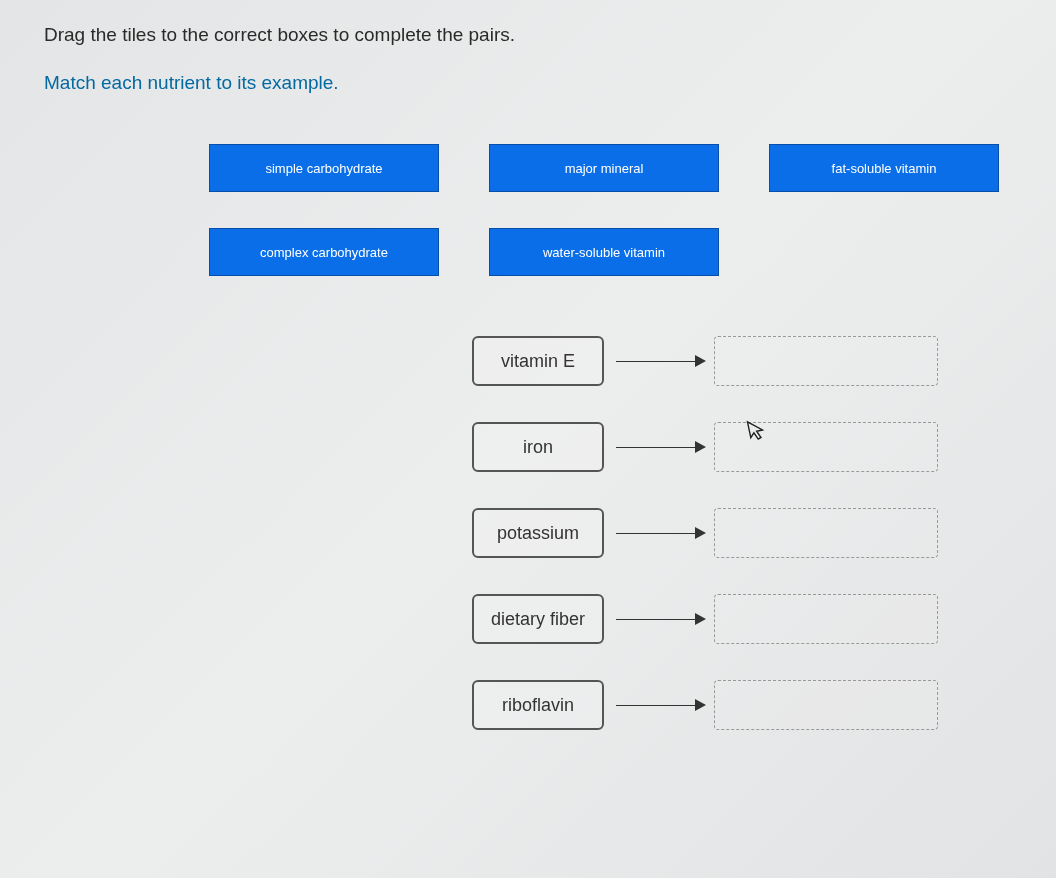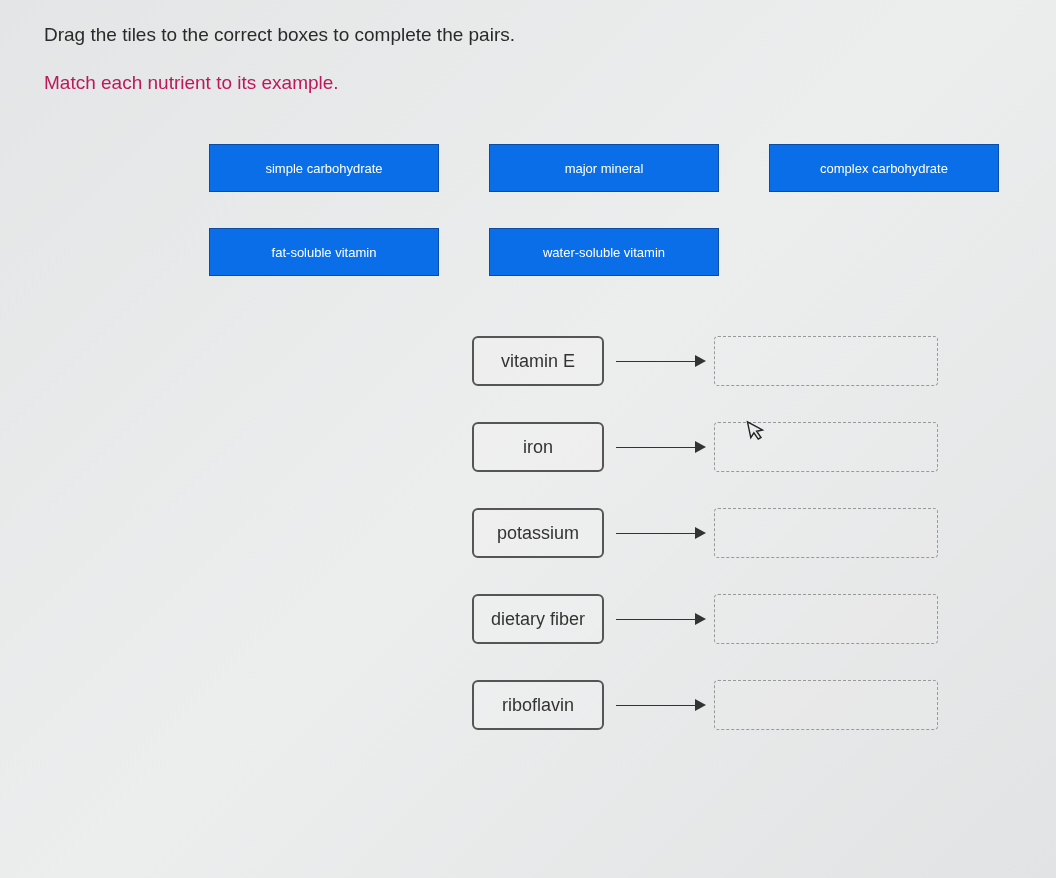--- a/index.html
+++ b/index.html
@@ -15,21 +15,21 @@
   .container {
     padding: 24px 44px;
   }
   .instruction1 {
     font-size: 19px;
     color: #2a2a2a;
     margin-bottom: 26px;
   }
   .instruction2 {
     font-size: 19px;
-    color: #be185d;
+    color: #0369a1;
     margin-bottom: 50px;
   }
   .tiles-grid {
     display: grid;
     grid-template-columns: repeat(3, 230px);
     grid-template-rows: repeat(2, 48px);
     column-gap: 50px;
     row-gap: 36px;
     margin-left: 165px;
     margin-bottom: 60px;
@@ -117,22 +117,22 @@
 <body>
 
 <div class="container">
 
   <p class="instruction1">Drag the tiles to the correct boxes to complete the pairs.</p>
   <p class="instruction2">Match each nutrient to its example.</p>
 
   <div class="tiles-grid">
     <div class="tile">simple carbohydrate</div>
     <div class="tile">major mineral</div>
+    <div class="tile">fat-soluble vitamin</div>
     <div class="tile">complex carbohydrate</div>
-    <div class="tile">fat-soluble vitamin</div>
     <div class="tile">water-soluble vitamin</div>
   </div>
 
   <div class="pairs">
 
     <div class="pair-row">
       <div class="item-box">vitamin E</div>
       <div class="arrow"></div>
       <div class="drop-zone"></div>
     </div>

